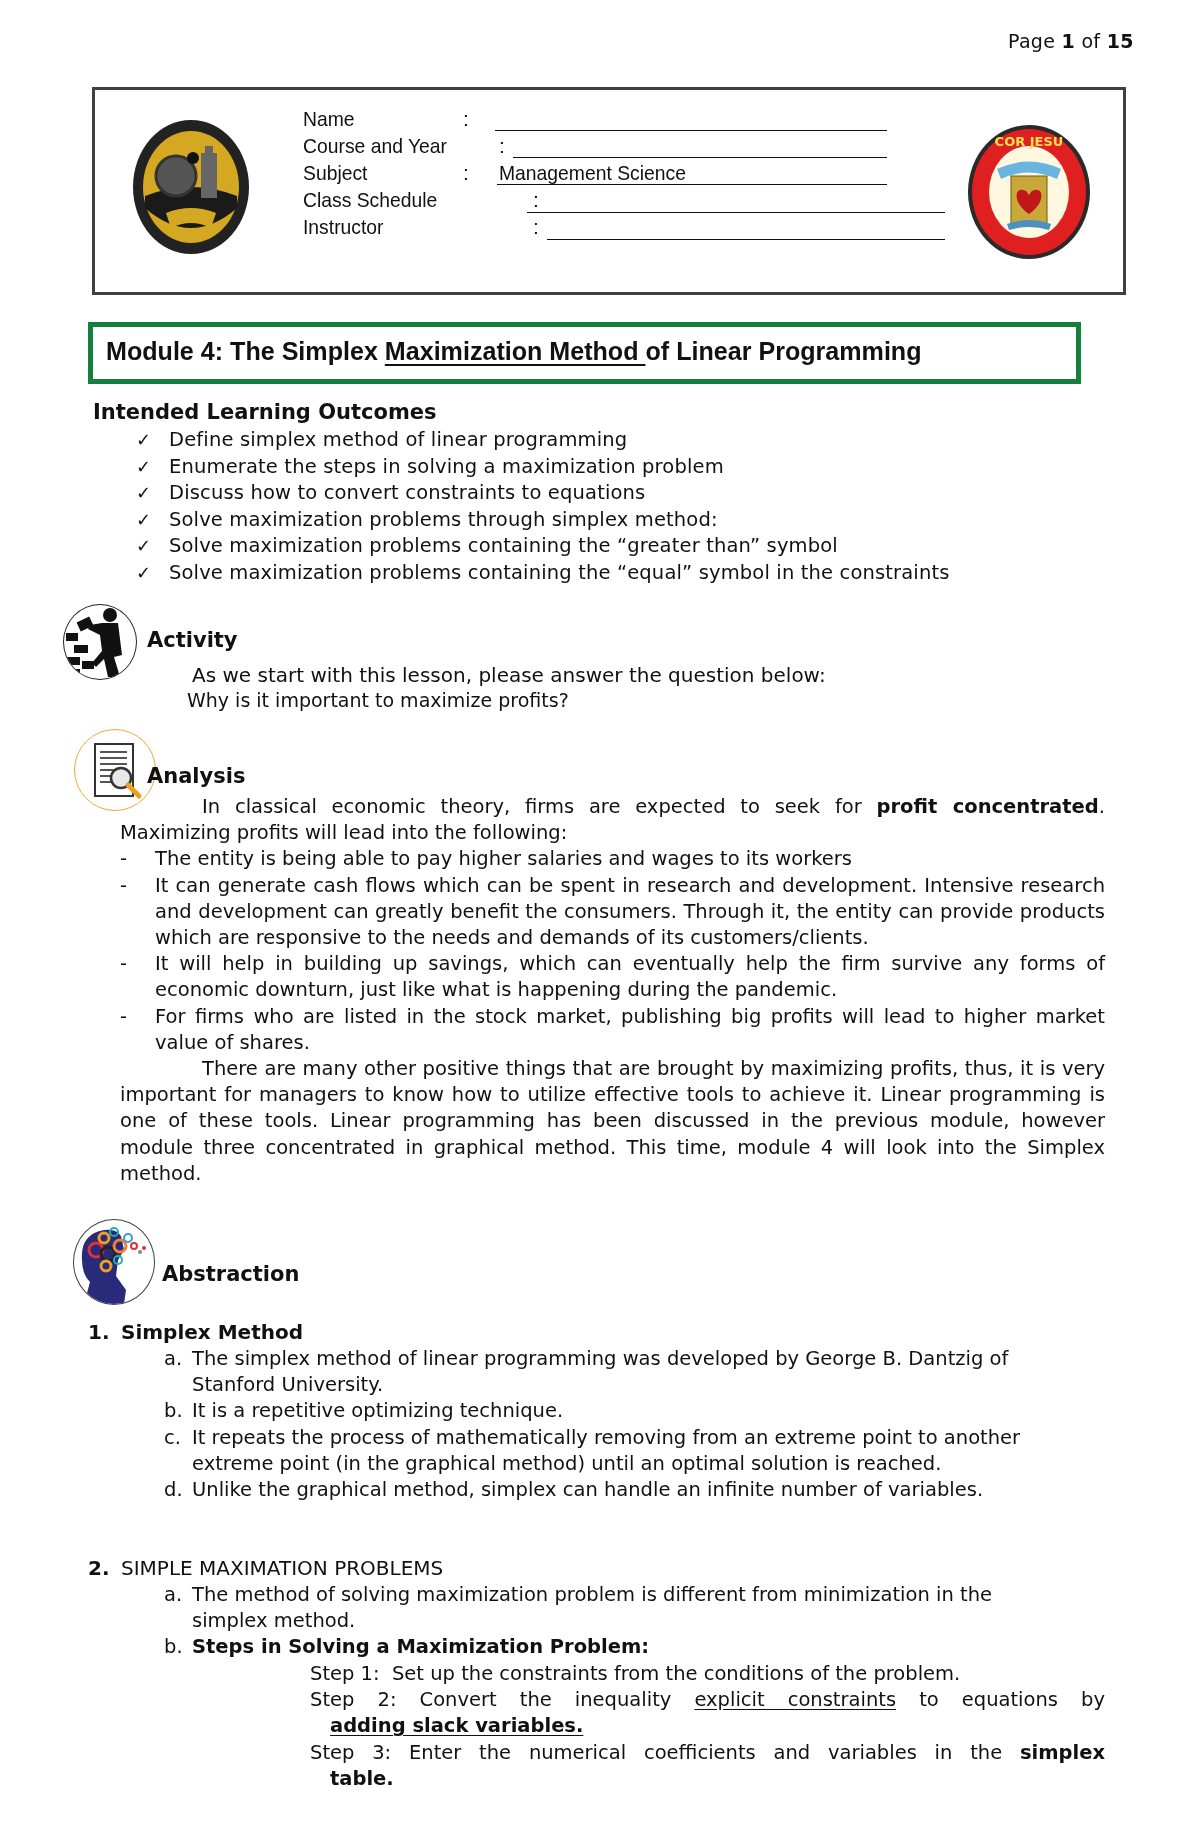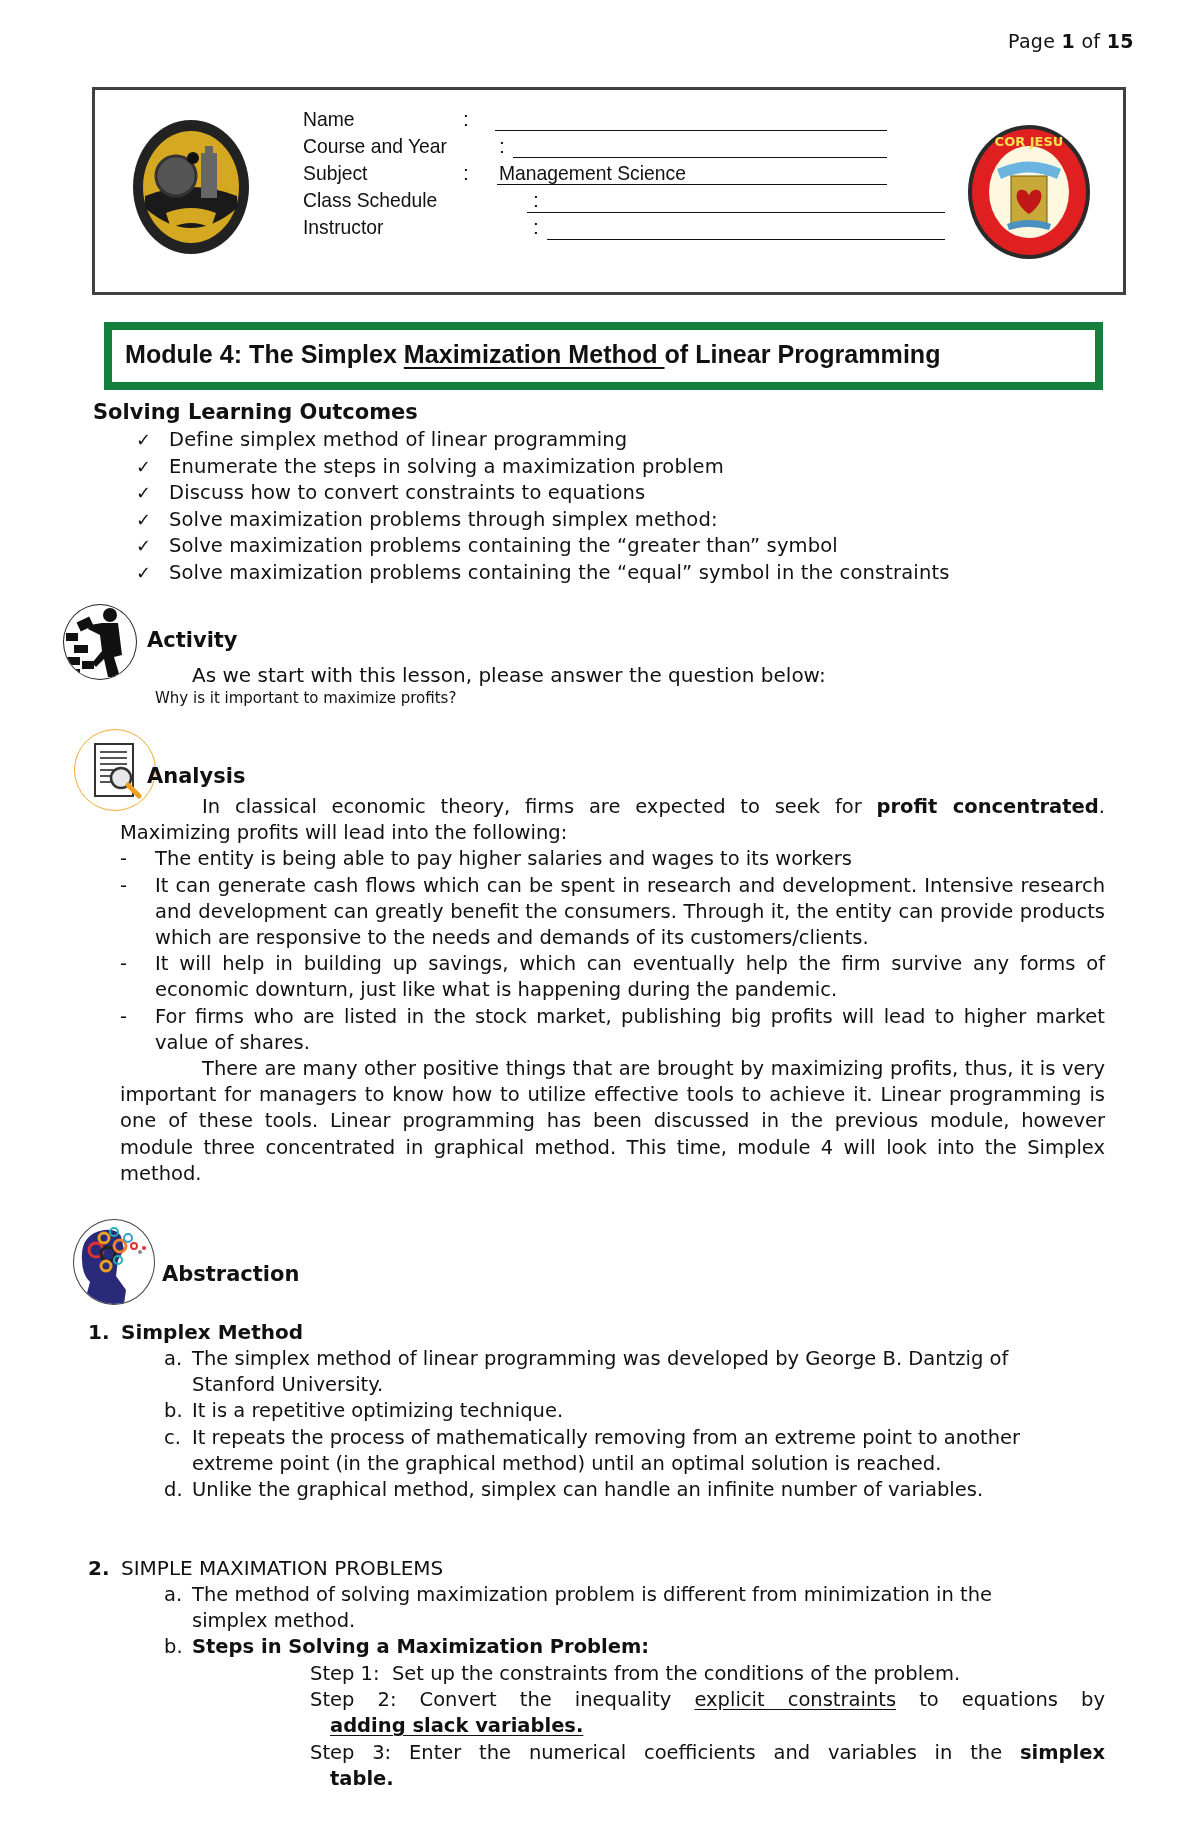--- a/index.html
+++ b/index.html
@@ -17,21 +17,21 @@
   .logo { position: absolute; border-radius: 50%; overflow: hidden; }
   #logo-left { left: 36px; top: 28px; width: 120px; height: 138px; }
   #logo-right { left: 872px; top: 34px; width: 124px; height: 136px; }
 
   .hrow { position: absolute; left: 208px; font-size: 21px; line-height: 27px; white-space: nowrap; transform: scaleX(0.92); transform-origin: left; }
   .hline { position: absolute; height: 0; border-bottom: 1.5px solid #111; }
   .hcolon { position: absolute; font-size: 21px; line-height: 27px; }
   .hval { position: absolute; font-size: 21px; line-height: 27px; white-space: nowrap; transform: scaleX(0.92); transform-origin: left; }
 
   
-  #title-box { left: 104px; top: 322px; width: 983px; height: 52px; border: 8px solid #15803d; }
+  #title-box { left: 88px; top: 322px; width: 983px; height: 52px; border: 5px solid #15803d; }
   #title-text { position: absolute; left: 13px; top: 9px; font-size: 26px; font-weight: bold; white-space: nowrap; transform: scaleX(0.965); transform-origin: left; }
   #title-text u { text-decoration: underline; text-underline-offset: 4px; text-decoration-thickness: 2px; }
 
   
   #ilo-heading { left: 93px; top: 400px; font-size: 21px; font-weight: bold; }
   .ilo-item { position: absolute; left: 136px; font-size: 19.5px; white-space: nowrap; }
   .ilo-check { display: inline-block; width: 33px; font-size: 18px; }
   .ilo-text { letter-spacing: 0.15px; }
 
   
@@ -113,21 +113,21 @@
       <path d="M40 100 Q62 92 84 100 L82 106 Q62 100 42 106 Z" fill="#4a90c0"></path>
       <text x="62" y="22" font-size="13" font-weight="bold" fill="#f5e050" text-anchor="middle" font-family="DejaVu Sans, sans-serif">COR JESU</text>
     </svg>
   </div>
 </div>
 
 <div id="title-box" class="abs">
   <div id="title-text" class="a"><span>Module 4: The Simplex </span><u>Maximization Method </u><span>of Linear Programming</span></div>
 </div>
 
-<div id="ilo-heading" class="abs v">Solving Learning Outcomes</div>
+<div id="ilo-heading" class="abs v">Intended Learning Outcomes</div>
 <div class="ilo-item v" style="top:428px"><span class="ilo-check">✓</span><span class="ilo-text">Define simplex method of linear programming</span></div>
 <div class="ilo-item v" style="top:454.5px"><span class="ilo-check">✓</span><span class="ilo-text">Enumerate the steps in solving a maximization problem</span></div>
 <div class="ilo-item v" style="top:481px"><span class="ilo-check">✓</span><span class="ilo-text">Discuss how to convert constraints to equations</span></div>
 <div class="ilo-item v" style="top:507.5px"><span class="ilo-check">✓</span><span class="ilo-text">Solve maximization problems through simplex method:</span></div>
 <div class="ilo-item v" style="top:534px"><span class="ilo-check">✓</span><span class="ilo-text">Solve maximization problems containing the “greater than” symbol</span></div>
 <div class="ilo-item v" style="top:560.5px"><span class="ilo-check">✓</span><span class="ilo-text">Solve maximization problems containing the “equal” symbol in the constraints</span></div>
 
 <div class="icon-circle" style="left:63px;top:604px;width:72px;height:74px;border:1.5px solid #222;overflow:hidden">
   <svg width="72" height="74" viewBox="0 0 72 74">
     <rect x="2" y="28" width="12" height="8" fill="#111"></rect>
@@ -135,21 +135,21 @@
     <rect x="2" y="52" width="14" height="8" fill="#111"></rect>
     <rect x="18" y="56" width="12" height="8" fill="#111"></rect>
     <rect x="4" y="64" width="12" height="8" fill="#111"></rect>
     <rect x="14" y="14" width="14" height="10" fill="#111" transform="rotate(-25 21 19)"></rect>
     <circle cx="46" cy="10" r="7" fill="#111"></circle>
     <path d="M38 18 L54 18 L58 50 L50 52 L56 72 L44 72 L40 54 L32 62 L28 58 L38 46 L36 30 L24 24 L26 20 Z" fill="#111"></path>
   </svg>
 </div>
 <div class="sec-h v" style="left:147px;top:628px">Activity</div>
 <div class="abs v" style="left:192px;top:663px;font-size:20px;white-space:nowrap">As we start with this lesson, please answer the question below:</div>
-<div class="abs v" style="left:155px;top:689px;font-size:15px;white-space:nowrap">Why is it important to maximize profits?</div>
+<div class="abs v" style="left:187px;top:689px;font-size:19px;white-space:nowrap">Why is it important to maximize profits?</div>
 
 <div class="icon-circle" style="left:74px;top:729px;width:80px;height:80px;border:1.5px solid #f0a830">
   <svg width="80" height="80" viewBox="0 0 80 80">
     <rect x="20" y="14" width="38" height="52" fill="#fff" stroke="#333" stroke-width="2"></rect>
     <line x1="25" y1="22" x2="52" y2="22" stroke="#555" stroke-width="2"></line>
     <line x1="25" y1="28" x2="52" y2="28" stroke="#555" stroke-width="2"></line>
     <line x1="25" y1="34" x2="52" y2="34" stroke="#555" stroke-width="2"></line>
     <line x1="25" y1="40" x2="40" y2="40" stroke="#555" stroke-width="2"></line>
     <line x1="25" y1="46" x2="38" y2="46" stroke="#555" stroke-width="2"></line>
     <line x1="25" y1="52" x2="38" y2="52" stroke="#555" stroke-width="2"></line>

